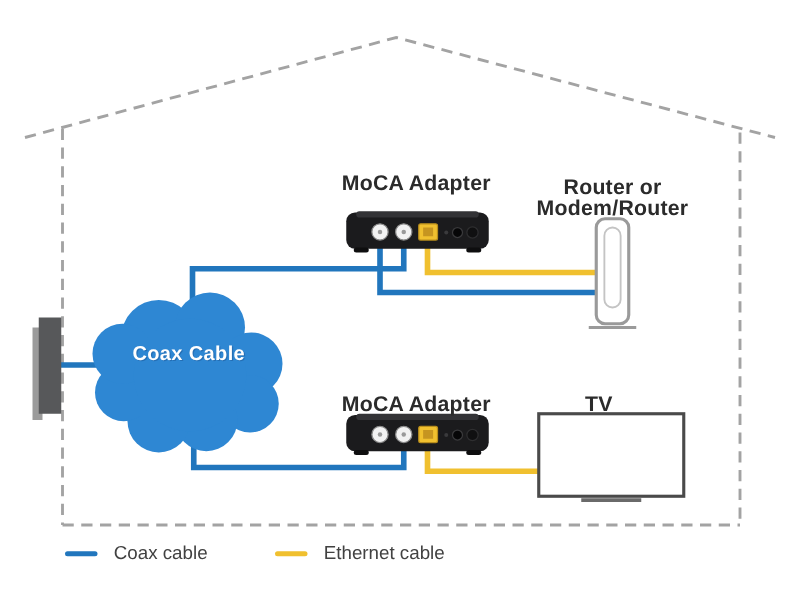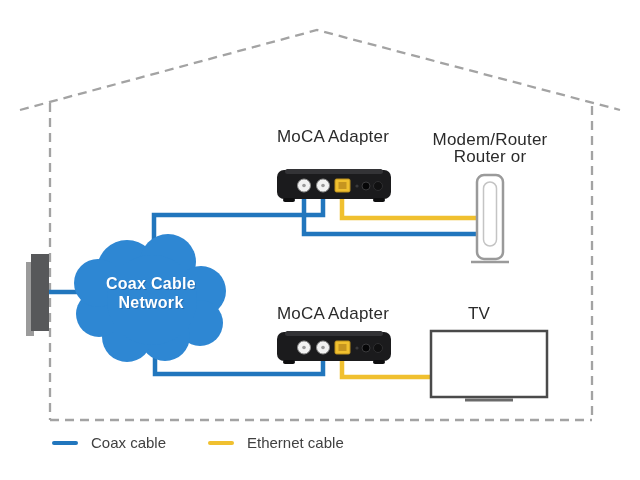--- a/index.html
+++ b/index.html
@@ -2,37 +2,37 @@
 <html><head>
 <meta charset="utf-8">
 <style>
   html,body{margin:0;padding:0;background:#ffffff;}
   .stage{
     position:relative;width:640px;height:480px;background:#ffffff;
     font-family:"Liberation Sans", sans-serif;overflow:hidden;
   }
   .stage svg{position:absolute;left:0;top:0;}
   .dev-label{
-    position:absolute;text-align:center;font-weight:normal;color:#2b2b2b;
-    font-size:17px;line-height:17px;letter-spacing:.2px;
+    position:absolute;text-align:center;font-weight:bold;color:#2b2b2b;
+    font-size:17px;line-height:17px;letter-spacing:.2px;margin-top:10px;
   }
   .lbl-moca-top{left:243px;top:128px;width:180px;}
   .lbl-router{left:399px;top:131px;width:182px;}
   .lbl-moca-bottom{left:243px;top:305px;width:180px;}
   .lbl-tv{left:389px;top:305px;width:180px;}
   .cloud-label{
     position:absolute;left:88px;top:274px;width:126px;text-align:center;
     color:#ffffff;font-weight:bold;font-size:16px;line-height:19px;
     letter-spacing:.3px;text-shadow:1px 1px 0 rgba(10,40,90,.25);
   }
   .legend-item{
     position:absolute;top:434px;display:flex;align-items:center;gap:13px;height:18px;
   }
   .legend-item.first{left:52px;}
-  .legend-item.second{left:208px;}
+  .legend-item.second{left:220px;}
   .legend-dash{width:26px;height:4.5px;border-radius:3px;background:#888;}
   .legend-text{font-size:15px;color:#414141;line-height:18px;}
 </style>
 </head>
 <body>
 
 <div class="stage">
 
   <svg width="640" height="480" viewBox="0 0 640 480">
 
@@ -112,31 +112,30 @@
 
     <g>
       <rect x="431" y="331" width="116" height="66" fill="#FFFFFF" stroke="#4A4A4A" stroke-width="2.5"></rect>
       <line x1="465" y1="400" x2="513" y2="400" stroke="#6A6A6A" stroke-width="3"></line>
     </g>
   </svg>
 
   <div class="dev-label lbl-moca-top">MoCA Adapter</div>
 
   <div class="dev-label lbl-router">
+    <div>Router or</div>
     <div>Modem/Router</div>
-    <div>Router or</div>
   </div>
 
   <div class="dev-label lbl-moca-bottom">MoCA Adapter</div>
 
   <div class="dev-label lbl-tv">TV</div>
 
   <div class="cloud-label">
     <div>Coax Cable</div>
-    <div>Network</div>
   </div>
 
   <div class="legend-item first">
     <span class="legend-dash" style="background: rgb(33, 118, 189);"></span>
     <span class="legend-text">Coax cable</span>
   </div>
   <div class="legend-item second">
     <span class="legend-dash" style="background: rgb(240, 192, 47);"></span>
     <span class="legend-text">Ethernet cable</span>
   </div>

